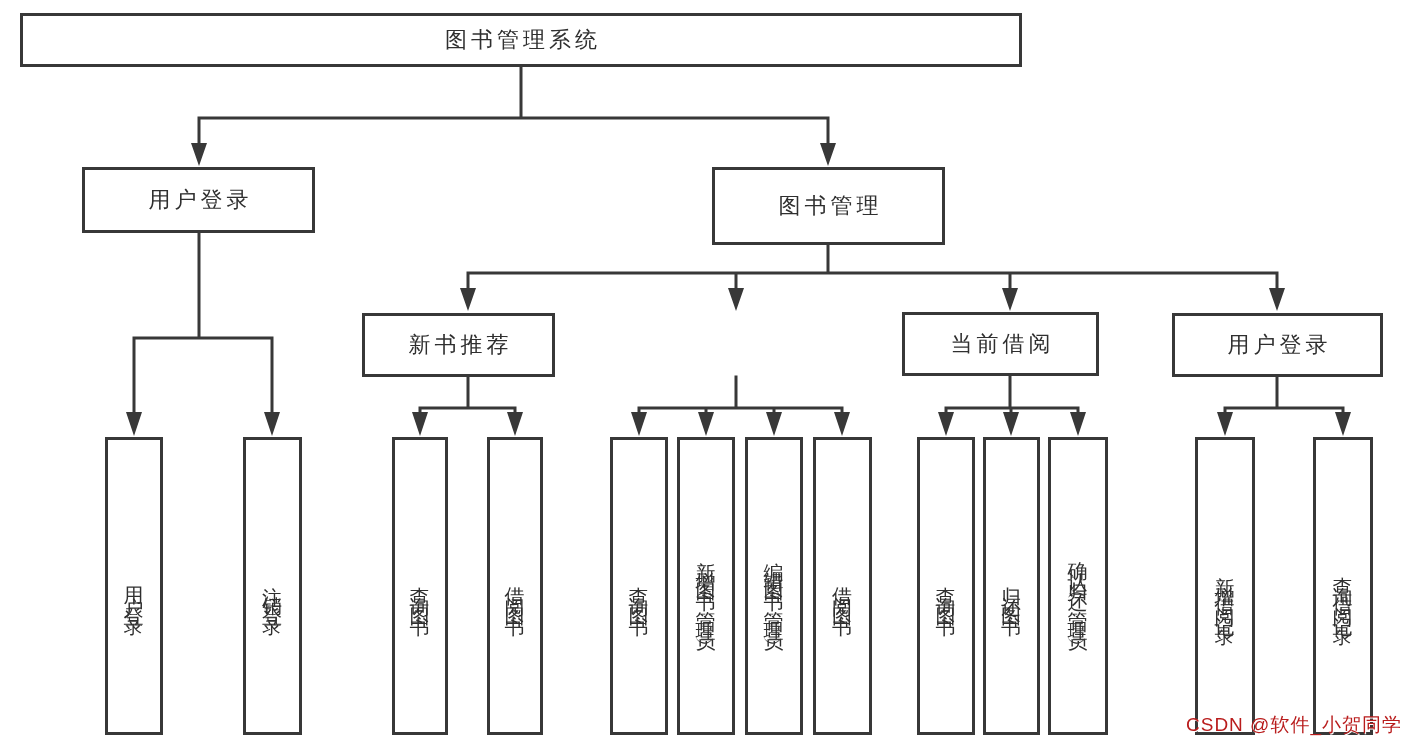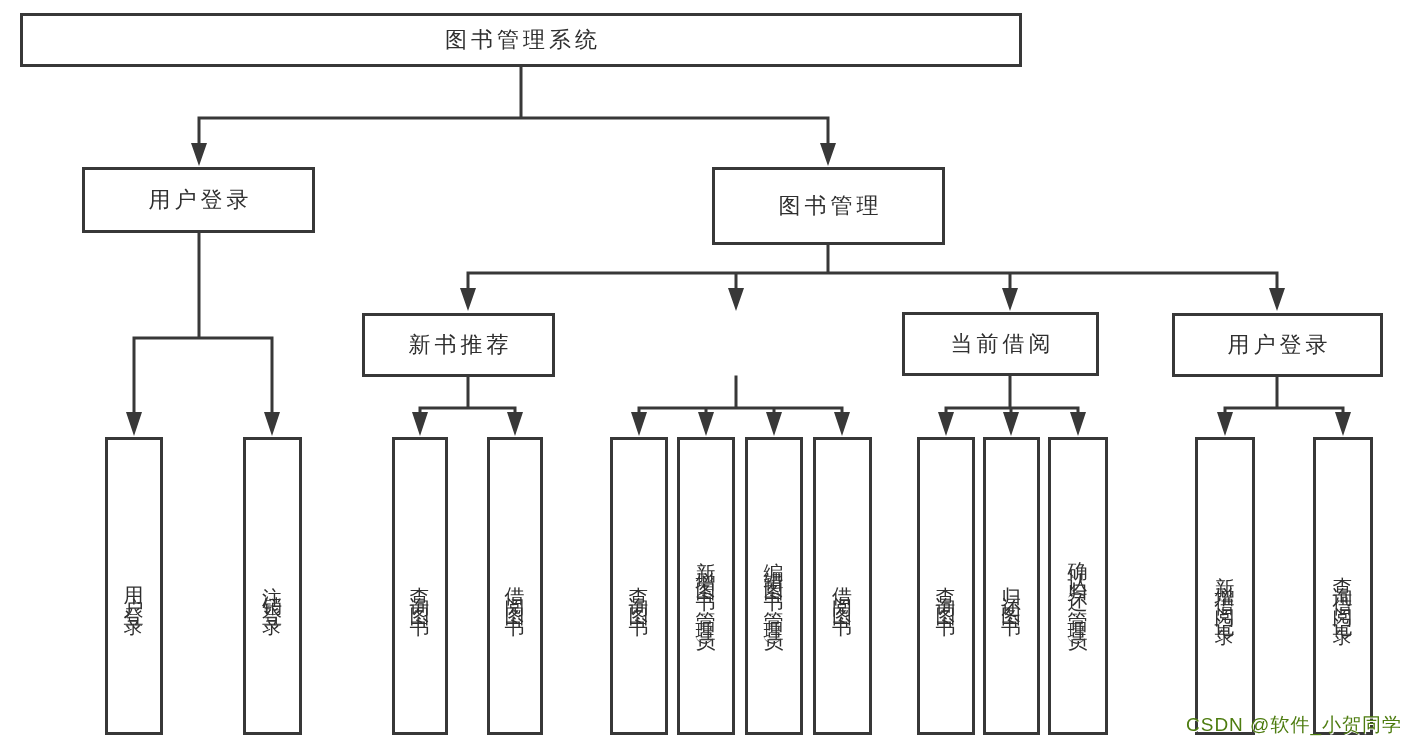--- a/index.html
+++ b/index.html
@@ -48,21 +48,21 @@
     font-size: 20px;
     line-height: 1;
     letter-spacing: 10px;
     margin-bottom: -10px;
   }
   #watermark {
     position: absolute;
     left: 1186px;
     top: 712px;
     font-size: 19px;
-    color: #4d7c0f;
+    color: #b91c1c;
     letter-spacing: 1px;
     white-space: nowrap;
     z-index: 5;
     text-shadow: 1px 1px 0 #ffffff;
   }
 </style>
 </head>
 <body>
 
 <div id="canvas">

